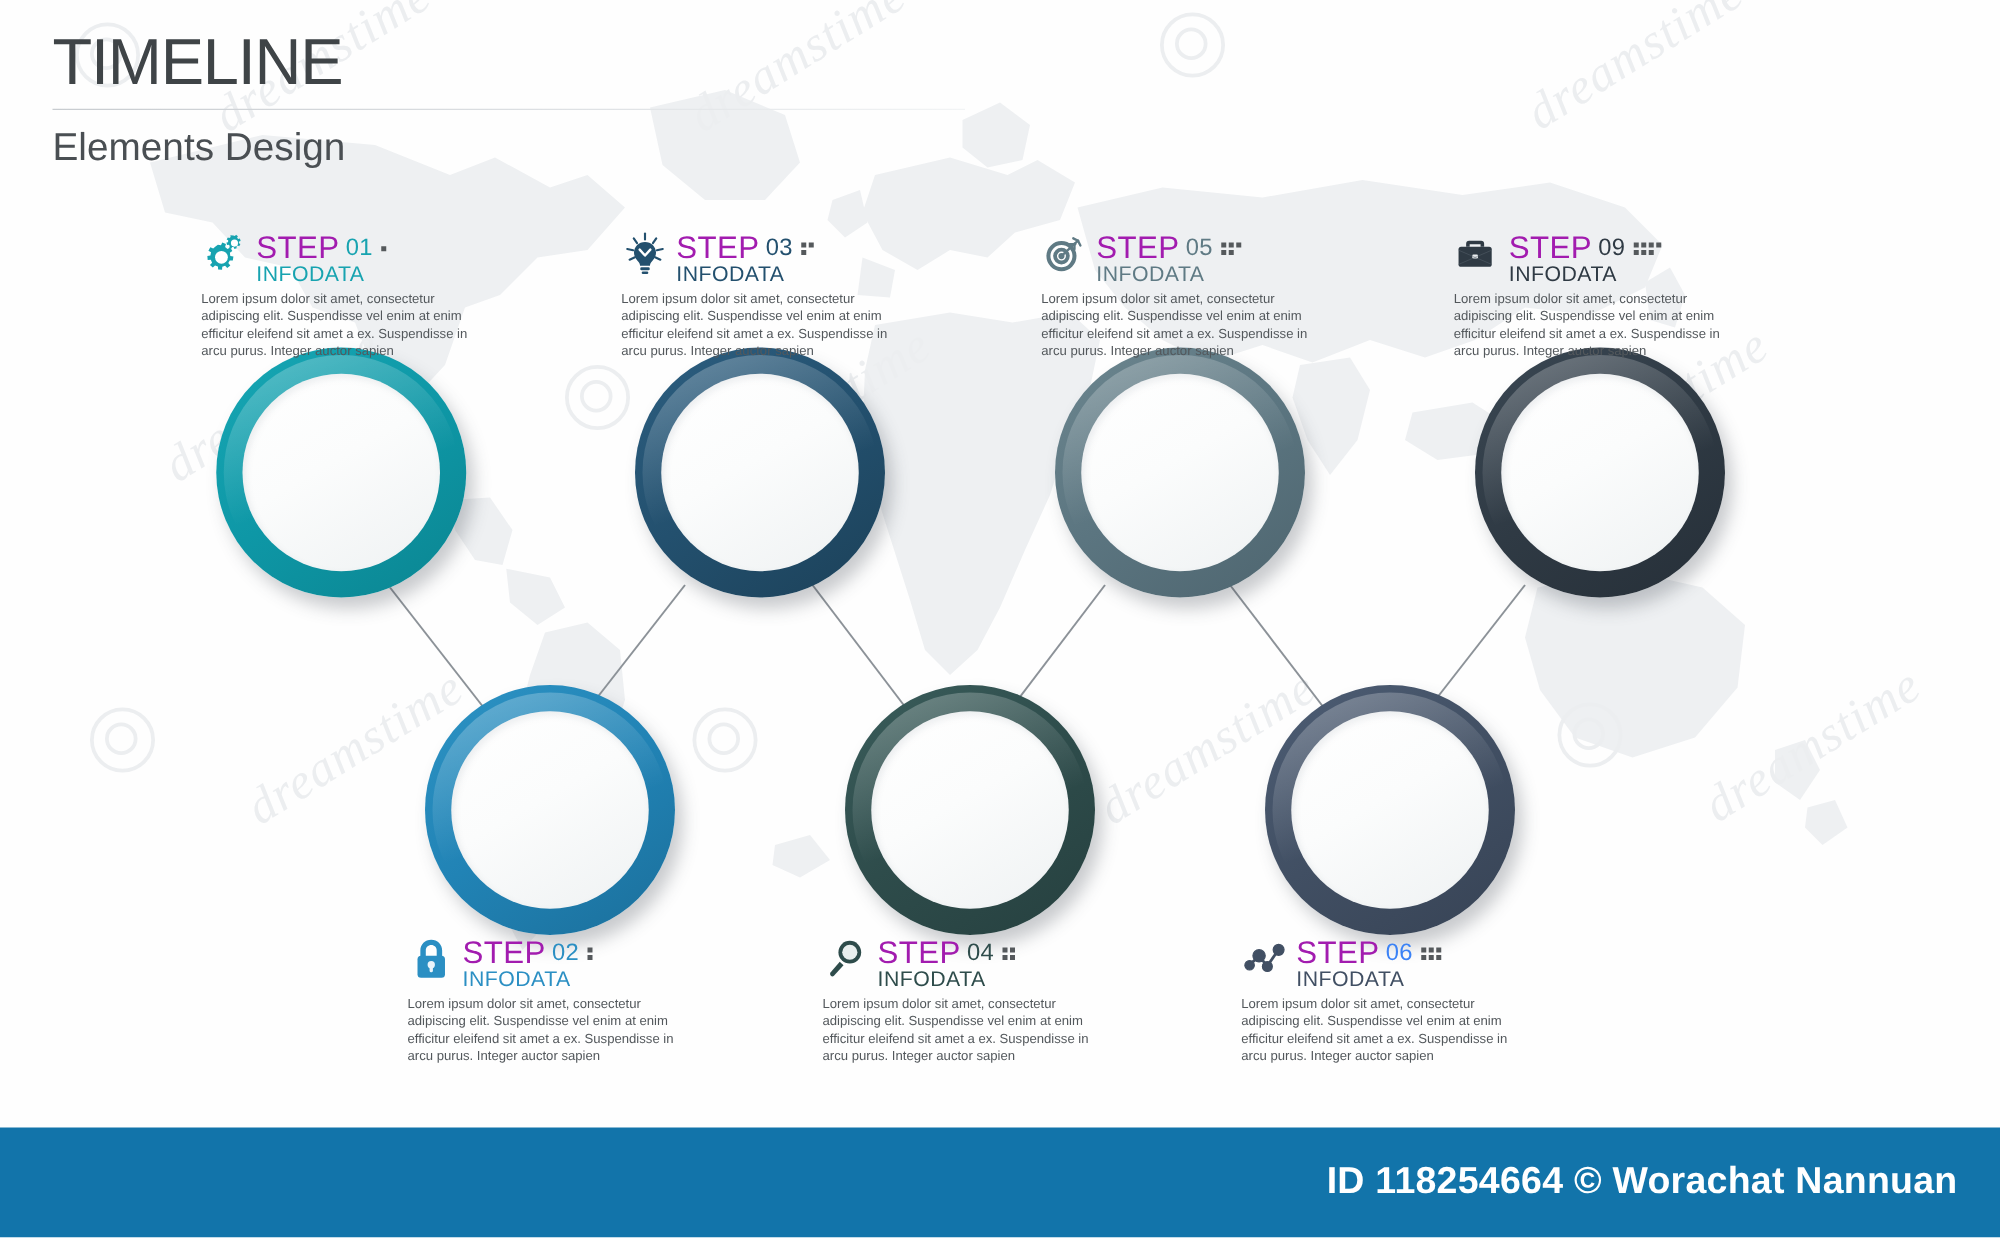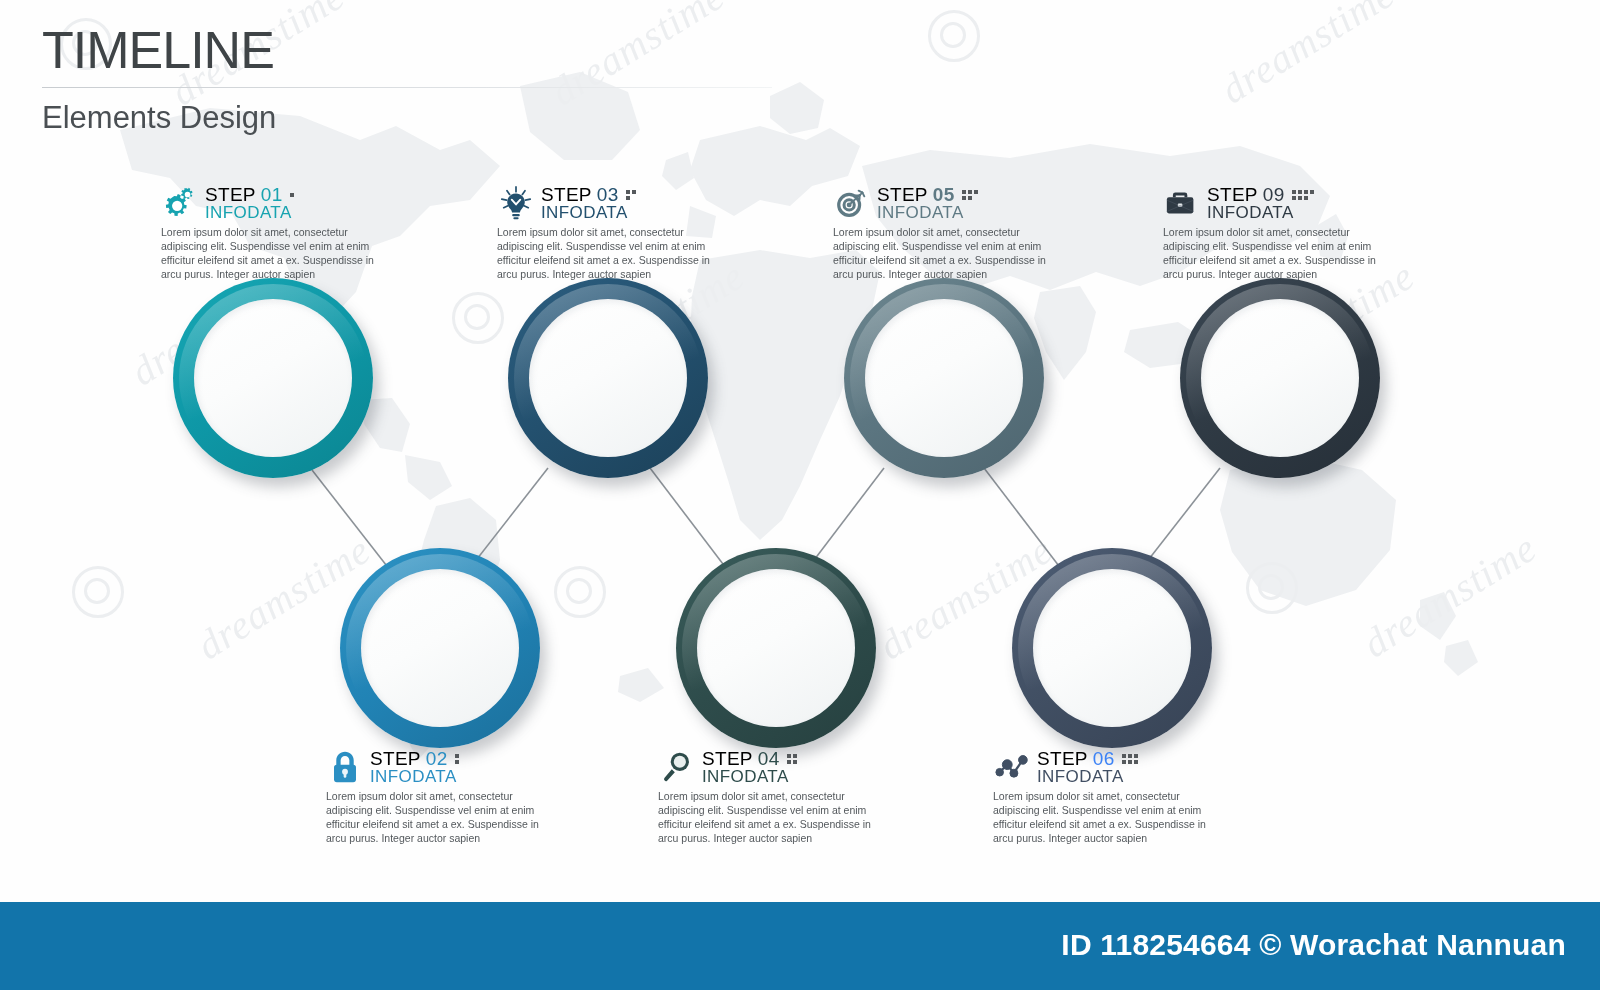--- a/index.html
+++ b/index.html
@@ -91,21 +91,21 @@
     pointer-events:none;
   }
 
   
   .step{position:absolute;width:215px;}
   .step-head{display:flex;align-items:flex-start;gap:6px;}
   .step-icon{width:38px;height:36px;flex:0 0 38px;margin-top:1px;}
   .step-icon svg{display:block;width:100%;height:100%;}
   .step-titles{flex:1 1 auto;}
   .step-title-line{display:flex;align-items:center;gap:5px;white-space:nowrap;}
-  .step-word{font-size:19px;color:#000000;letter-spacing:.3px;}
+  .step-word{font-size:25px;color:#a21caf;letter-spacing:.3px;}
   .step-num{font-size:19px;letter-spacing:.3px;}
   .step-sub{font-size:17px;letter-spacing:.4px;margin-top:-3px;}
   .dots{display:grid;gap:2px;margin-left:2px;}
   .dot{width:4px;height:4px;}
   .step-body{
     margin-top:3px;
     font-size:10.5px;line-height:1.33;color:#53585c;
     font-family:"Liberation Sans", sans-serif;
   }
 
@@ -343,21 +343,21 @@
             <line x1="31" y1="8" x2="33" y2="12"></line>
             <line x1="24" y1="11" x2="28.5" y2="11"></line>
             <line x1="28" y1="15" x2="28" y2="10.6"></line>
           </g>
         </g>
           </svg>
       </span>
       <span class="step-titles">
         <span class="step-title-line">
           <span class="step-word">STEP</span>
-          <span class="step-num" style="color:#5f7a84;font-weight:bold;">05</span>
+          <span class="step-num" style="color:#5f7a84;">05</span>
           <span class="dots" style="grid-template-columns:repeat(3,4px);">
             <span class="dot" style="background:#55595c;"></span>
             <span class="dot" style="background:#55595c;"></span>
             <span class="dot" style="background:#55595c;"></span>
             <span class="dot" style="background:#55595c;"></span>
             <span class="dot" style="background:#55595c;"></span>
           </span>
         </span>
         <span class="step-sub" style="display:block;color:#5f7a84;">INFODATA</span>
       </span>

